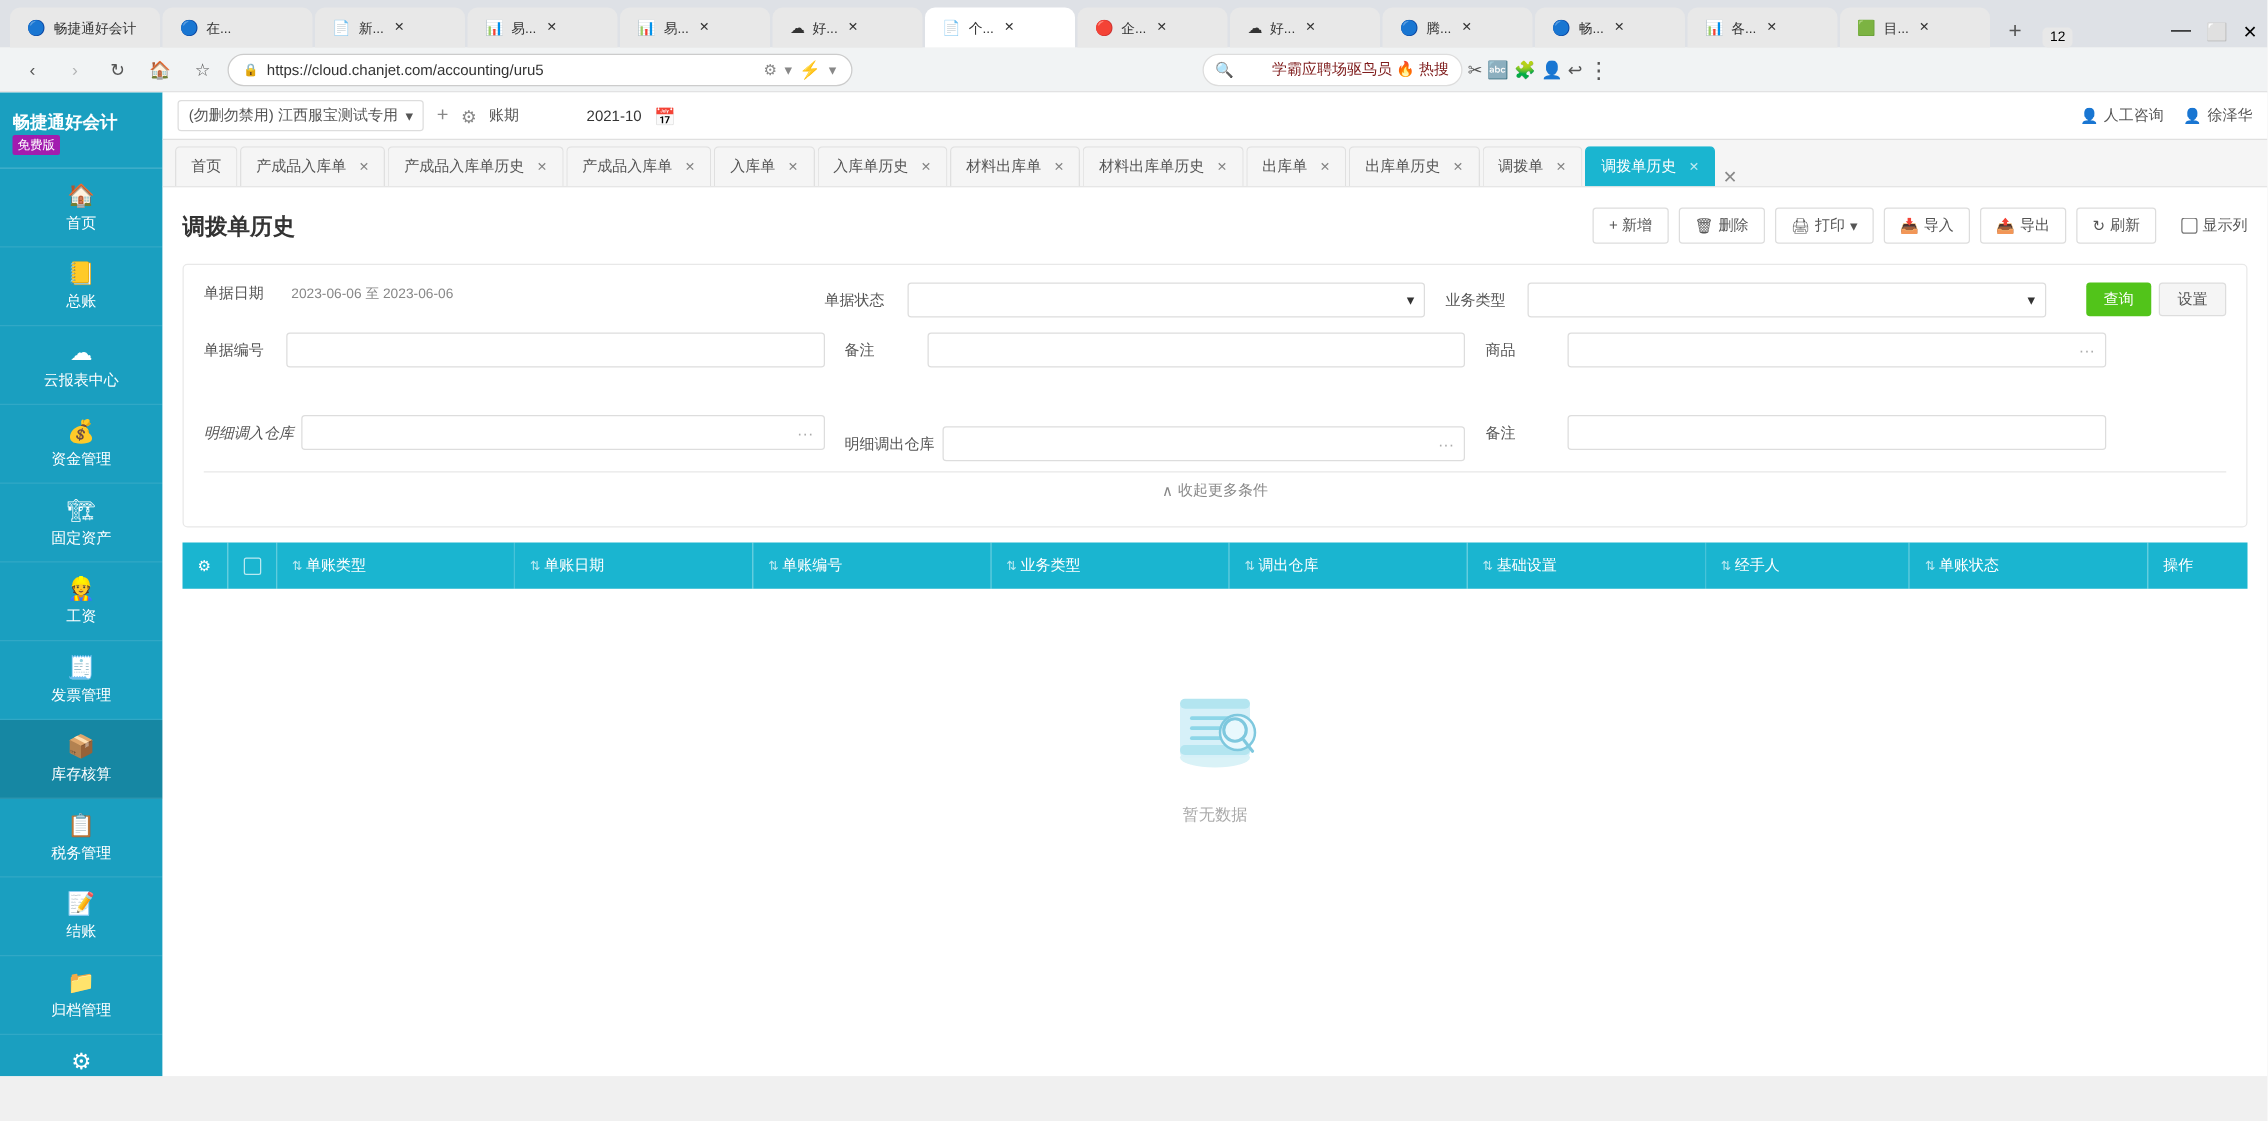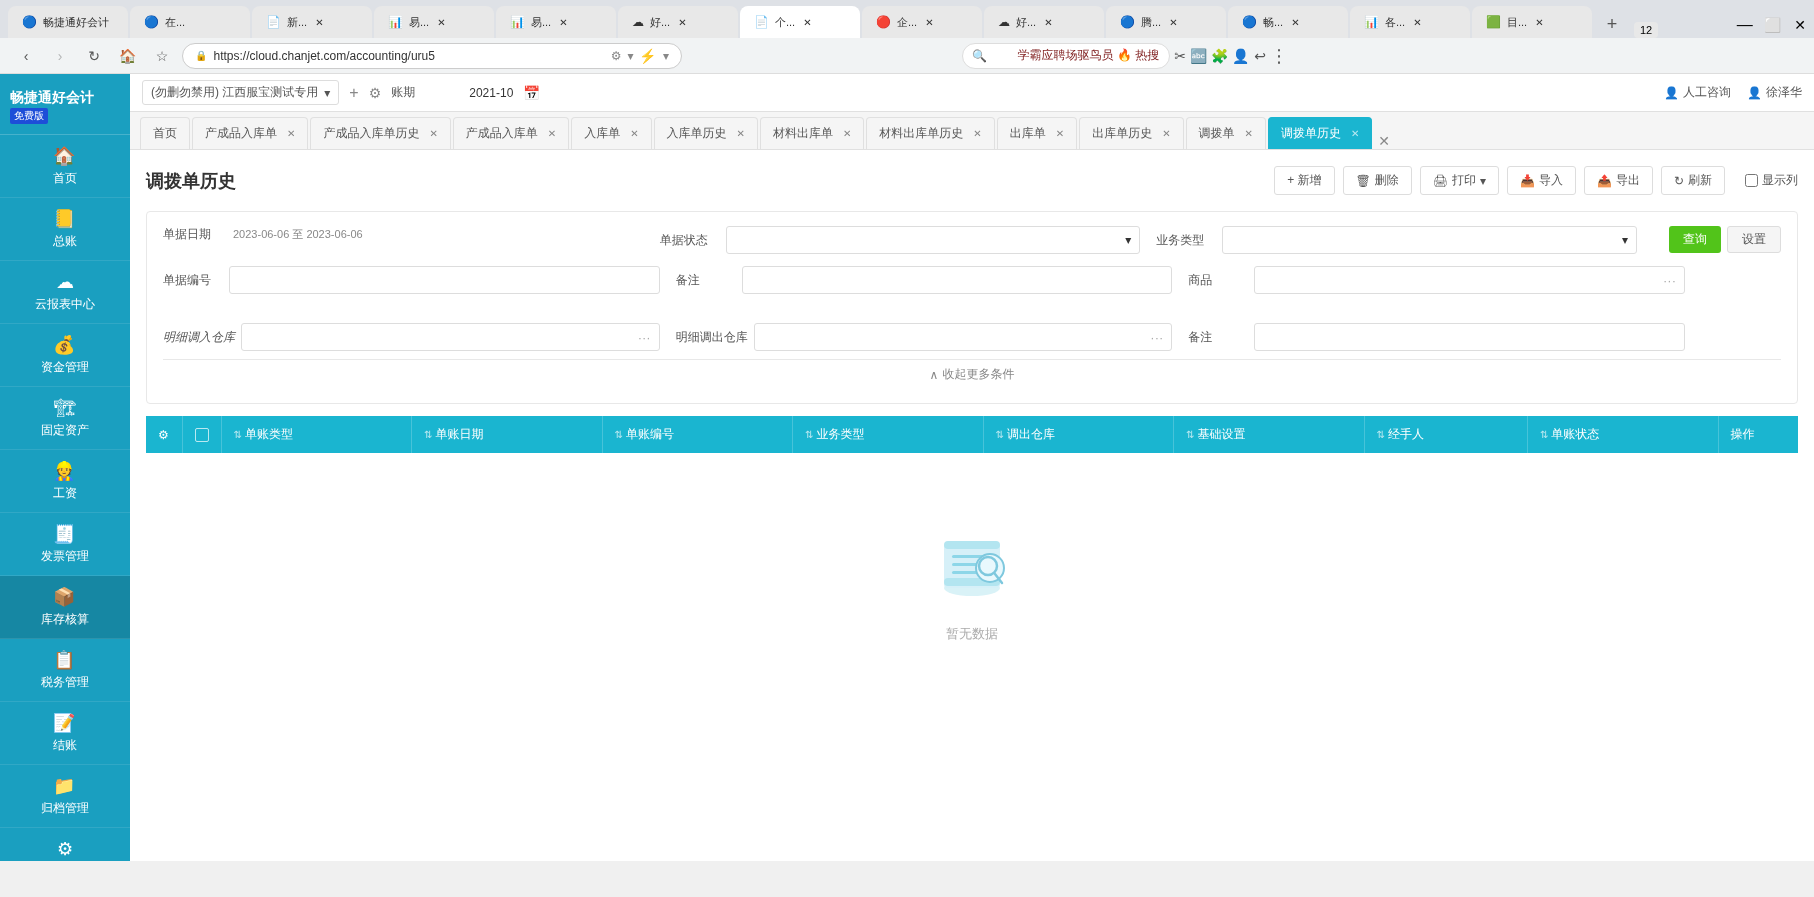--- a/index.html
+++ b/index.html
@@ -14,21 +14,21 @@
     .address-bar { background: #f1f3f4; height: 36px; display: flex; align-items: center; padding: 0 12px; gap: 8px; }
     .nav-btn { width: 28px; height: 28px; border-radius: 50%; display: flex; align-items: center; justify-content: center; cursor: pointer; color: #555; font-size: 14px; }
 
     
     .app-wrapper { display: flex; height: calc(897px - 36px - 38px - 36px); background: #fff; }
 
     
     .sidebar { width: 130px; background: #1a9fc0; display: flex; flex-direction: column; color: #fff; flex-shrink: 0; }
     .sidebar-logo { padding: 14px 10px 10px; border-bottom: 1px solid rgba(255,255,255,0.2); }
     .sidebar-logo .logo-text { font-size: 14px; font-weight: bold; color: #fff; line-height: 1.3; }
-    .sidebar-logo .logo-sub { font-size: 10px; background: #1d4ed8; color: #fff; padding: 1px 4px; border-radius: 2px; margin-top: 2px; display: inline-block; }
+    .sidebar-logo .logo-sub { font-size: 10px; background: #a21caf; color: #fff; padding: 1px 4px; border-radius: 2px; margin-top: 2px; display: inline-block; }
     .sidebar-item { display: flex; flex-direction: column; align-items: center; padding: 10px 0; cursor: pointer; border-bottom: 1px solid rgba(255,255,255,0.1); }
     .sidebar-item .s-icon { font-size: 18px; margin-bottom: 3px; }
     .sidebar-item .s-label { font-size: 12px; }
 
     
     .main-content { flex: 1; display: flex; flex-direction: column; overflow: hidden; }
 
     
     .top-bar { height: 38px; background: #fff; border-bottom: 1px solid #e0e0e0; display: flex; align-items: center; padding: 0 12px; gap: 10px; }
     .company-selector { display: flex; align-items: center; gap: 6px; font-size: 12px; color: #555; cursor: pointer; border: 1px solid #ddd; padding: 3px 8px; border-radius: 3px; }
@@ -416,21 +416,21 @@
           <div style="width:80px;"></div>
         </div>
 
         <div style="display:flex; align-items:center; gap:16px;">
           <div style="display:flex; align-items:center; gap:6px; flex:1;">
             <span class="filter-label" style="white-space:nowrap;font-style:italic;">明细调入仓库</span>
             <div style="flex:1; height:28px; border:1px solid #ddd; border-radius:3px; display:flex; align-items:center; justify-content:flex-end; padding:0 8px;">
               <span style="color:#aaa; cursor:pointer;">···</span>
             </div>
           </div>
-          <div style="display:flex; align-items:center; gap:6px; flex:1;">
+          <div style="display:flex; align-items:center; gap:6px; flex:1;margin-top:18px;">
             <span class="filter-label" style="white-space:nowrap;">明细调出仓库</span>
             <div style="flex:1; height:28px; border:1px solid #ddd; border-radius:3px; display:flex; align-items:center; justify-content:flex-end; padding:0 8px;">
               <span style="color:#aaa; cursor:pointer;">···</span>
             </div>
           </div>
           <div style="display:flex; align-items:center; gap:6px; flex:1;">
             <span class="filter-label">备注</span>
             <input type="text" class="filter-input" style="flex: 1 1 0%;">
           </div>
 

